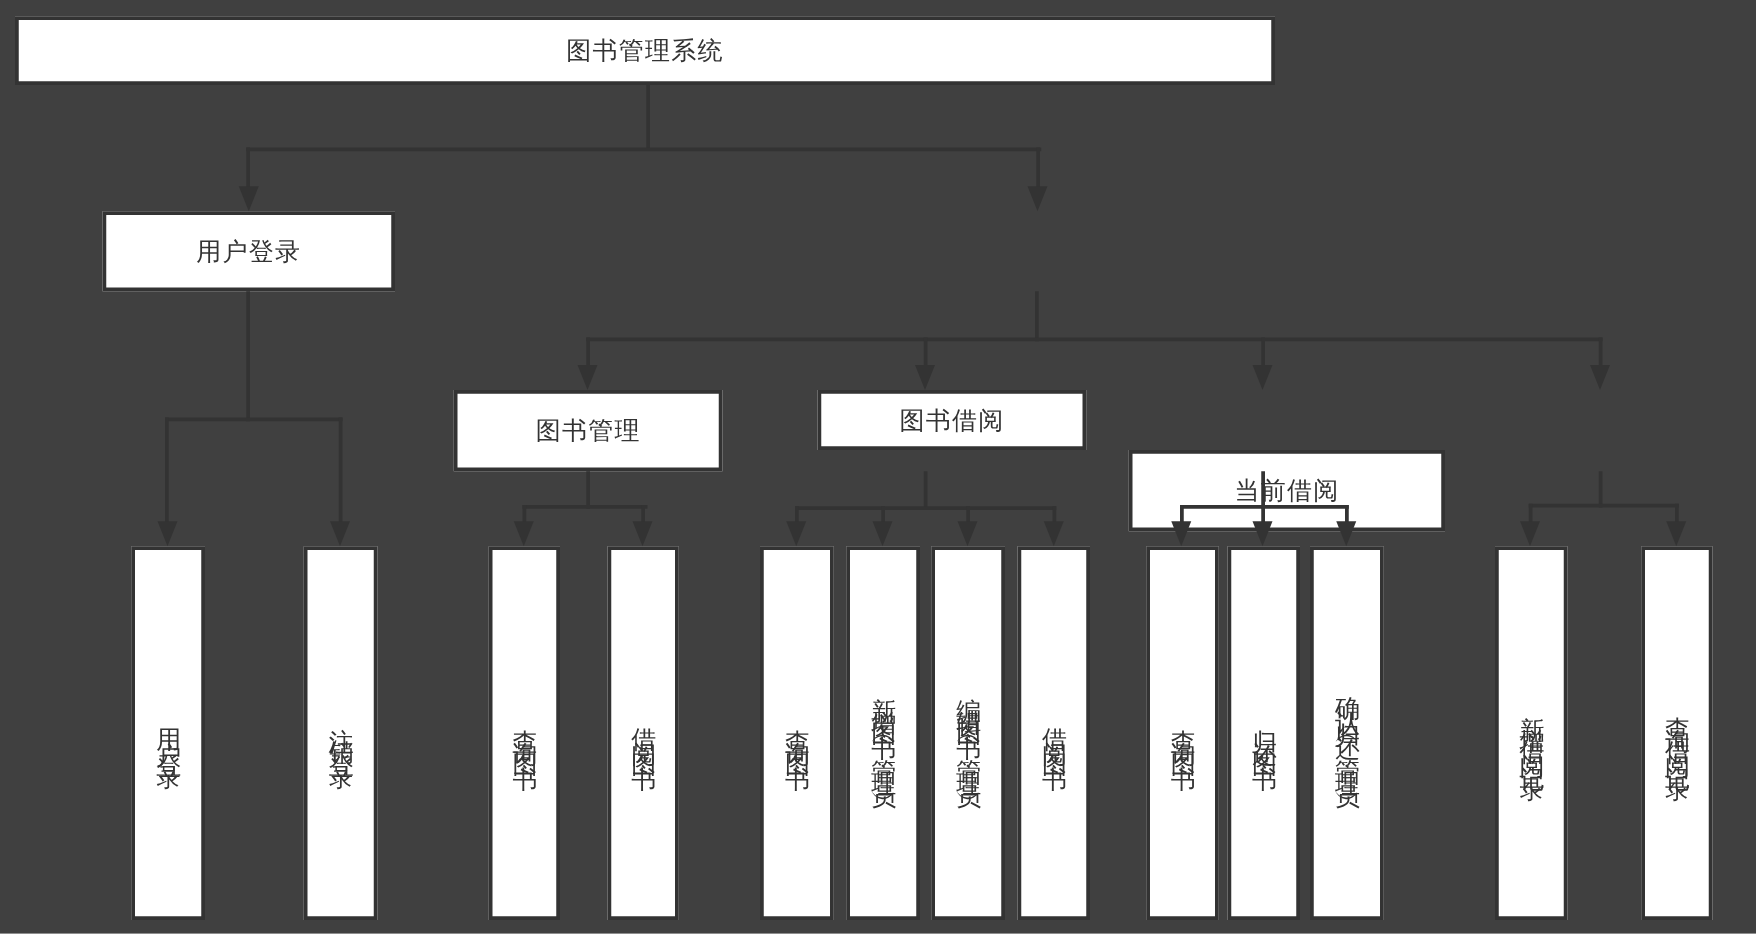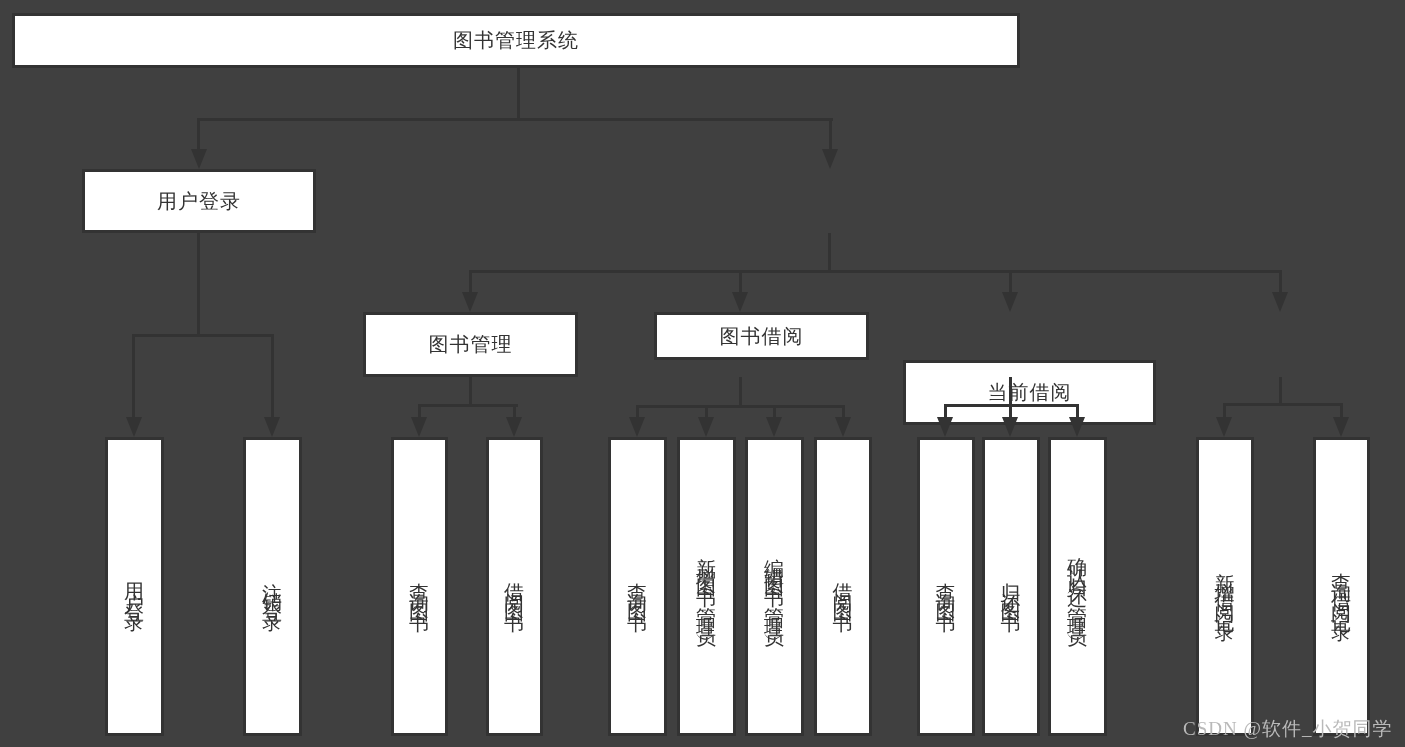--- a/index.html
+++ b/index.html
@@ -187,15 +187,14 @@
     <span class="vtext">确认归还（管理员）</span>
   </div>
 
   <div class="box" style="left:1196px; top:437px; width:58px; height:299px;">
     <span class="vtext">新增借阅记录</span>
   </div>
   <div class="box" style="left:1313px; top:437px; width:57px; height:299px;">
     <span class="vtext">查询借阅记录</span>
   </div>
 
-  <div class="watermark">CSDN @软件_小贺同学</div>
 
 </div>
 
 </body></html>

